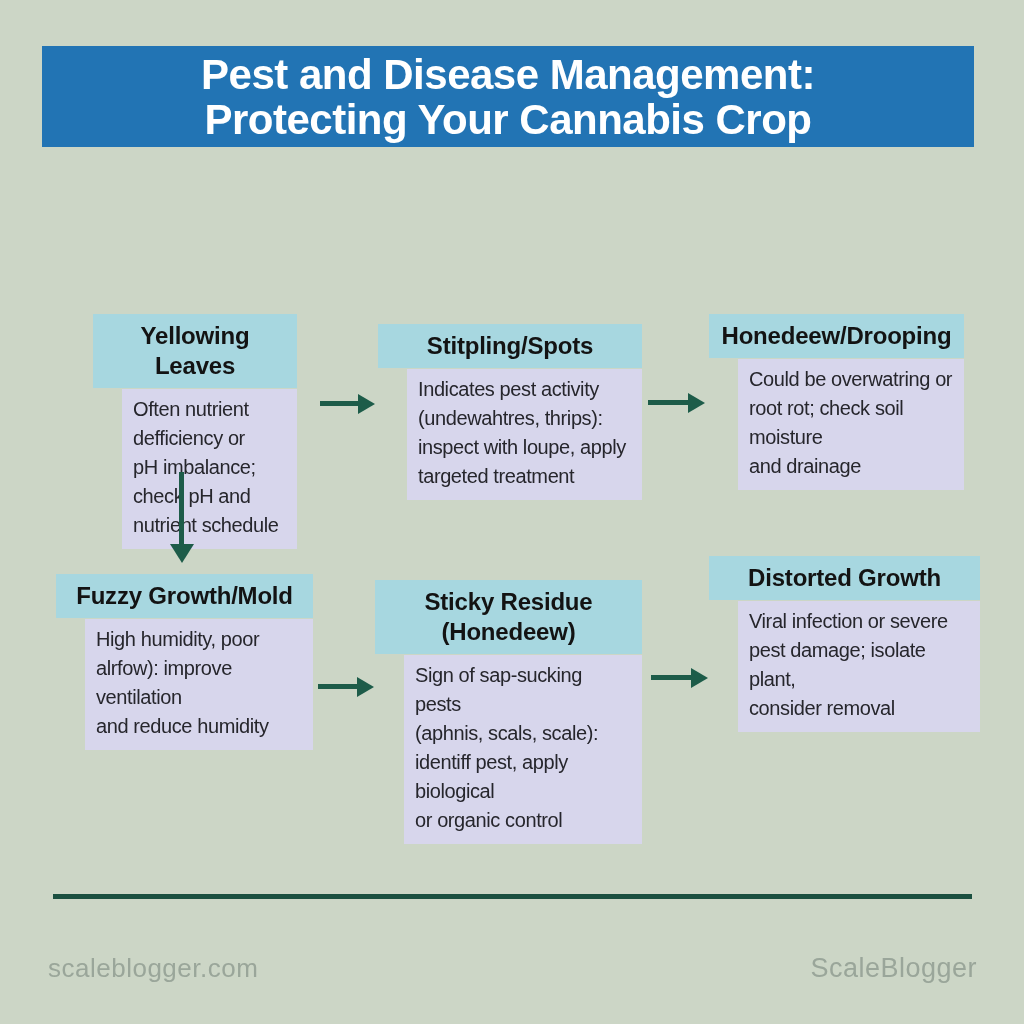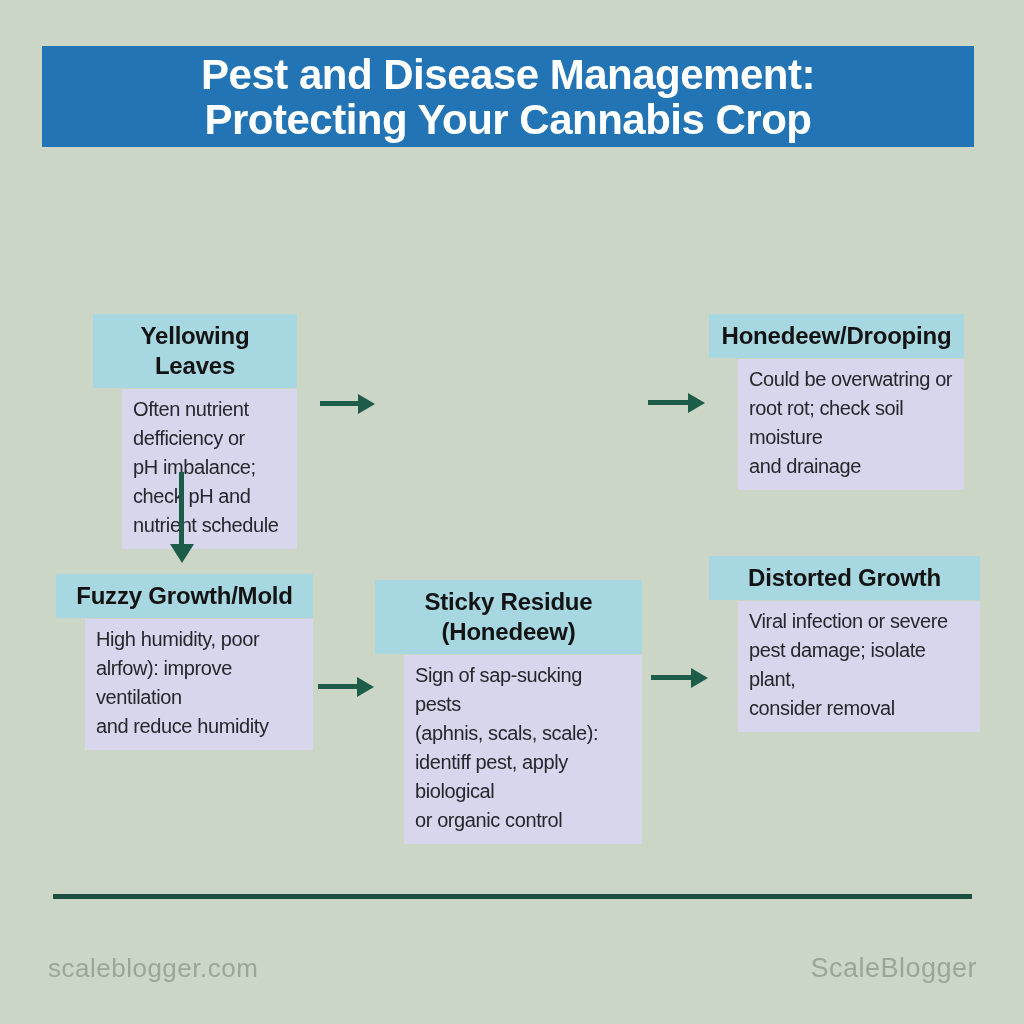--- a/index.html
+++ b/index.html
@@ -140,20 +140,27 @@
     <div class="title-line">Protecting Your Cannabis Crop</div>
   </div>
 
   <div class="node node-1">
     <div class="node-header">Yellowing Leaves</div>
     <div class="node-body">Often nutrient defficiency or
 pH imbalance; check pH and
 nutrient schedule</div>
   </div>
 
+  <div class="node node-2">
+    <div class="node-header">Stitpling/Spots</div>
+    <div class="node-body">Indicates pest activity
+(undewahtres, thrips):
+inspect with loupe, apply
+targeted treatment</div>
+  </div>
 
   <div class="node node-3">
     <div class="node-header">Honedeew/Drooping</div>
     <div class="node-body">Could be overwatring or
 root rot; check soil moisture
 and drainage</div>
   </div>
 
   <div class="node node-4">
     <div class="node-header">Fuzzy Growth/Mold</div>

